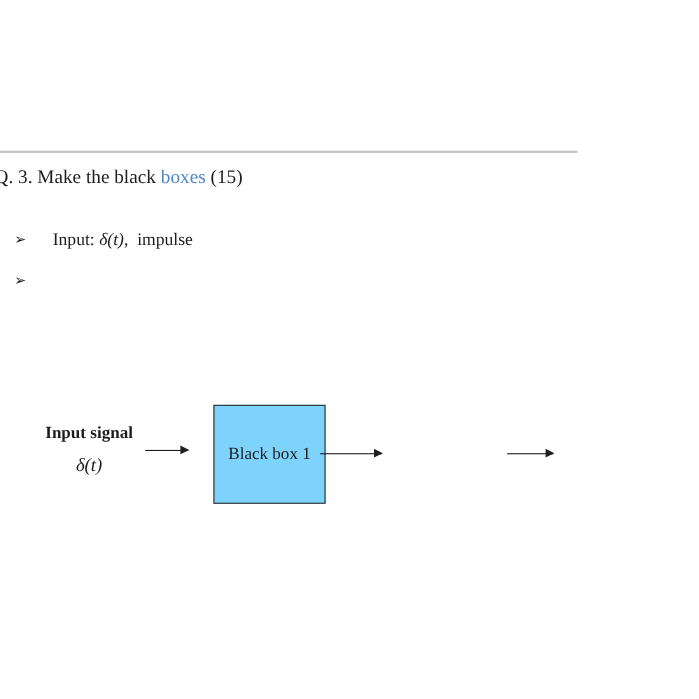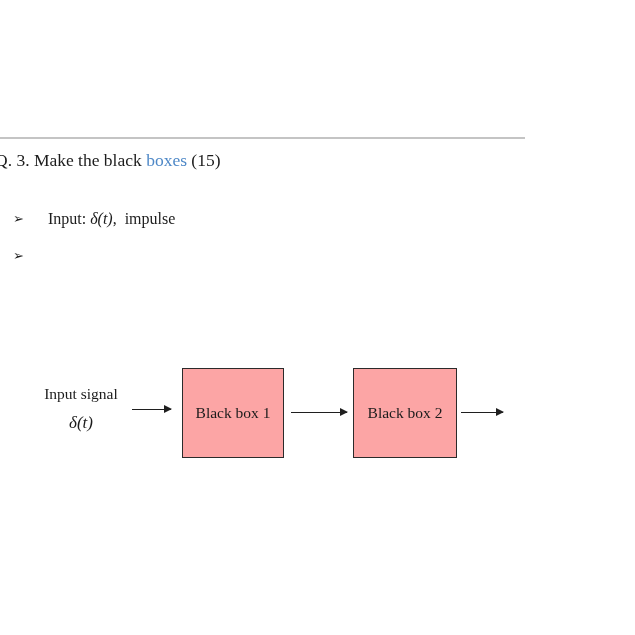--- a/index.html
+++ b/index.html
@@ -44,38 +44,40 @@
     position: relative;
     top: -1px;
   }
   .bullet .btext { white-space: pre; margin-left: 15px; }
   .math { font-style: italic; }
   .diagram-label {
     position: absolute;
     text-align: center;
     font-size: 15.5px;
     line-height: 19px;
+    font-weight: bold;
   }
   .diagram-math {
     position: absolute;
     text-align: center;
     font-size: 17px;
     line-height: 21px;
   }
   .blackbox {
     position: absolute;
     top: 368px;
     height: 90px;
     border: 1.5px solid #2b2b2b;
     box-sizing: border-box;
-    background: #fca5a5;
+    background: #7dd3fc;
     display: flex;
     align-items: center;
     justify-content: center;
     font-size: 15.5px;
+    margin-left: 12px;
   }
   .arrow {
     position: absolute;
     height: 0;
     border-top: 1.2px solid #1f1f1f;
   }
   .arrow::after {
     content: "";
     position: absolute;
     right: -1px;
@@ -109,21 +111,18 @@
   <div class="diagram-math math" style="left:26px; top:412px; width:110px;">δ(t)</div>
 
   <div class="arrow" style="left:132px; top:409px; width:39px;"></div>
 
   <div class="blackbox" style="left:182px; width:102px;">
     <span>Black box 1</span>
   </div>
 
   <div class="arrow" style="left:291px; top:412px; width:56px;"></div>
 
-  <div class="blackbox" style="left:353px; width:104px;">
-    <span>Black box 2</span>
-  </div>
 
   <div class="arrow" style="left:461px; top:412px; width:42px;"></div>
 
   <div class="diagram-math math" style="left:503px; top:416px; width:100px;">u(t)</div>
 
 </div>
 
 </body></html>

